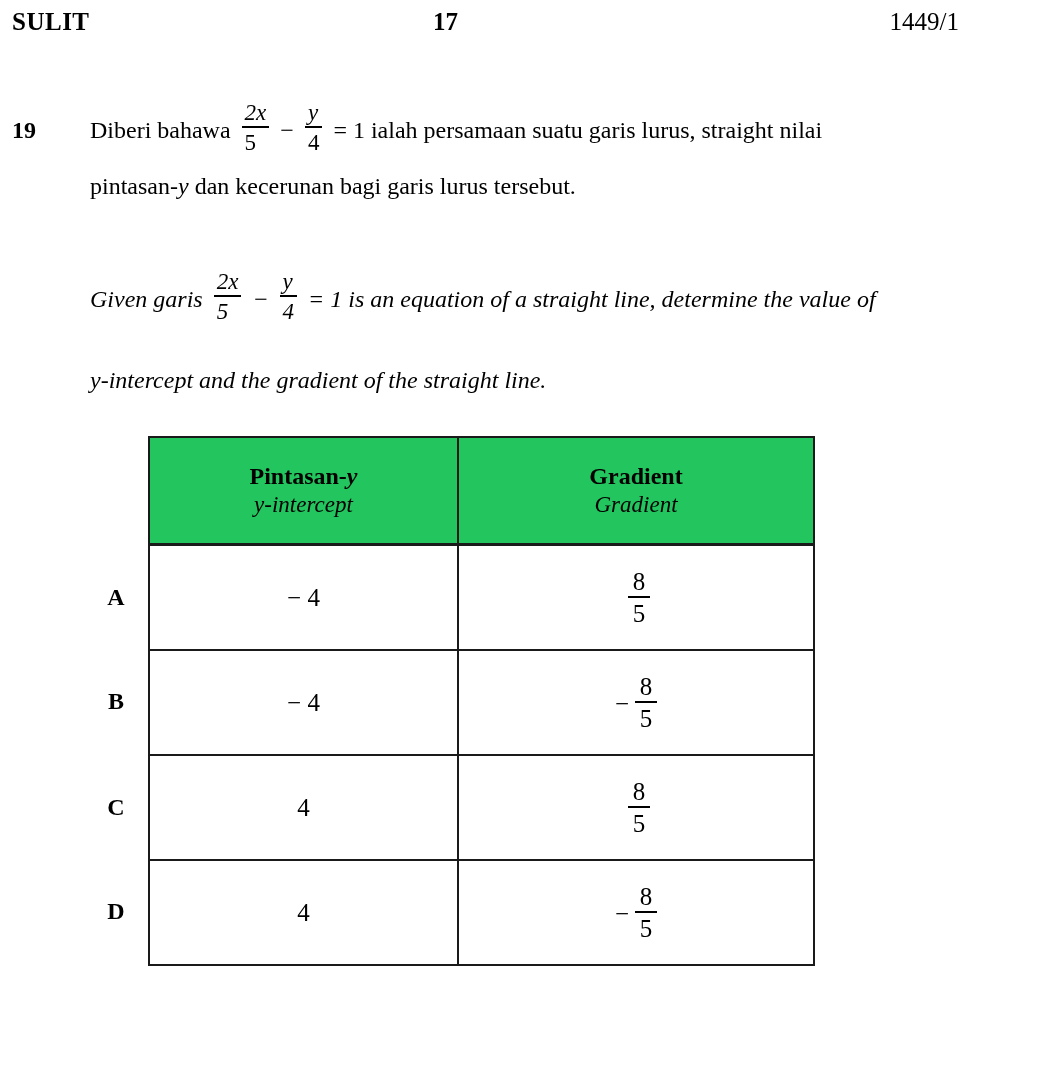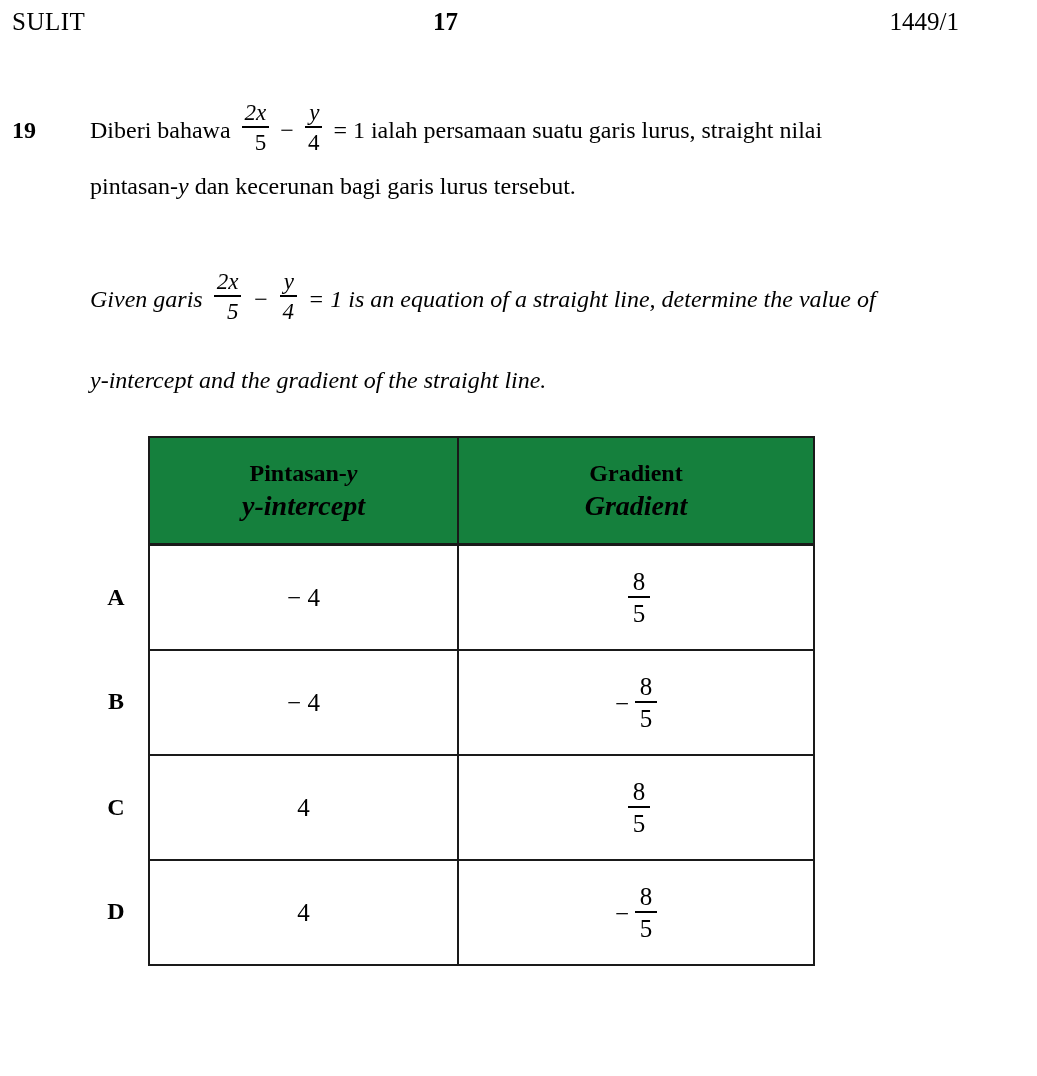--- a/index.html
+++ b/index.html
@@ -22,21 +22,21 @@
     top: 8px;
     left: 0;
     width: 1037px;
     height: 34px;
   }
   .hdr-left {
     position: absolute;
     left: 12px;
     top: 0;
     font-size: 25px;
-    font-weight: normal;
+    font-weight: bold;
     letter-spacing: 0.5px;
   }
   .hdr-center {
     position: absolute;
     left: 0;
     top: 0;
     width: 891px;
     text-align: center;
     font-size: 25px;
     font-weight: bold;
@@ -69,21 +69,21 @@
   .q-line-2 { top: 173px; }
   .q-line-3 { top: 270px; font-style: italic; }
   .q-line-4 { top: 354px; font-style: italic; margin-top: 13px; }
 
   .ital { font-style: italic; }
 
   
   .frac {
     display: inline-block;
     vertical-align: -0.52em;
-    text-align: right;
+    text-align: left;
     margin: 0 5px;
     line-height: 1.0;
   }
   .frac .num {
     display: block;
     font-size: 23px;
     padding: 0 3px 1px 3px;
   }
   .frac .bar {
     display: block;
@@ -107,31 +107,31 @@
     table-layout: fixed;
   }
   .answer-table td, .answer-table th {
     border: 2px solid #1a1a1a;
     padding: 0;
     vertical-align: middle;
     text-align: center;
     font-size: 24px;
   }
   .answer-table th {
-    background: #15803d;
+    background: #22c55e;
     height: 105px;
     font-weight: bold;
     line-height: 1.25;
     border-bottom-width: 3px;
   }
   .col-1 { width: 307px; }
   .col-2 { width: 354px; }
 
   .th-l1 { display: block; font-size: 24px; font-weight: bold; }
-  .th-l2 { display: block; font-size: 28px; font-weight: bold; font-style: italic; }
+  .th-l2 { display: block; font-size: 23px; font-weight: normal; font-style: italic; }
 
   .answer-table td.cell {
     height: 103px;
   }
 
   
   .cell-frac {
     display: inline-block;
     position: relative;
     text-align: center;

